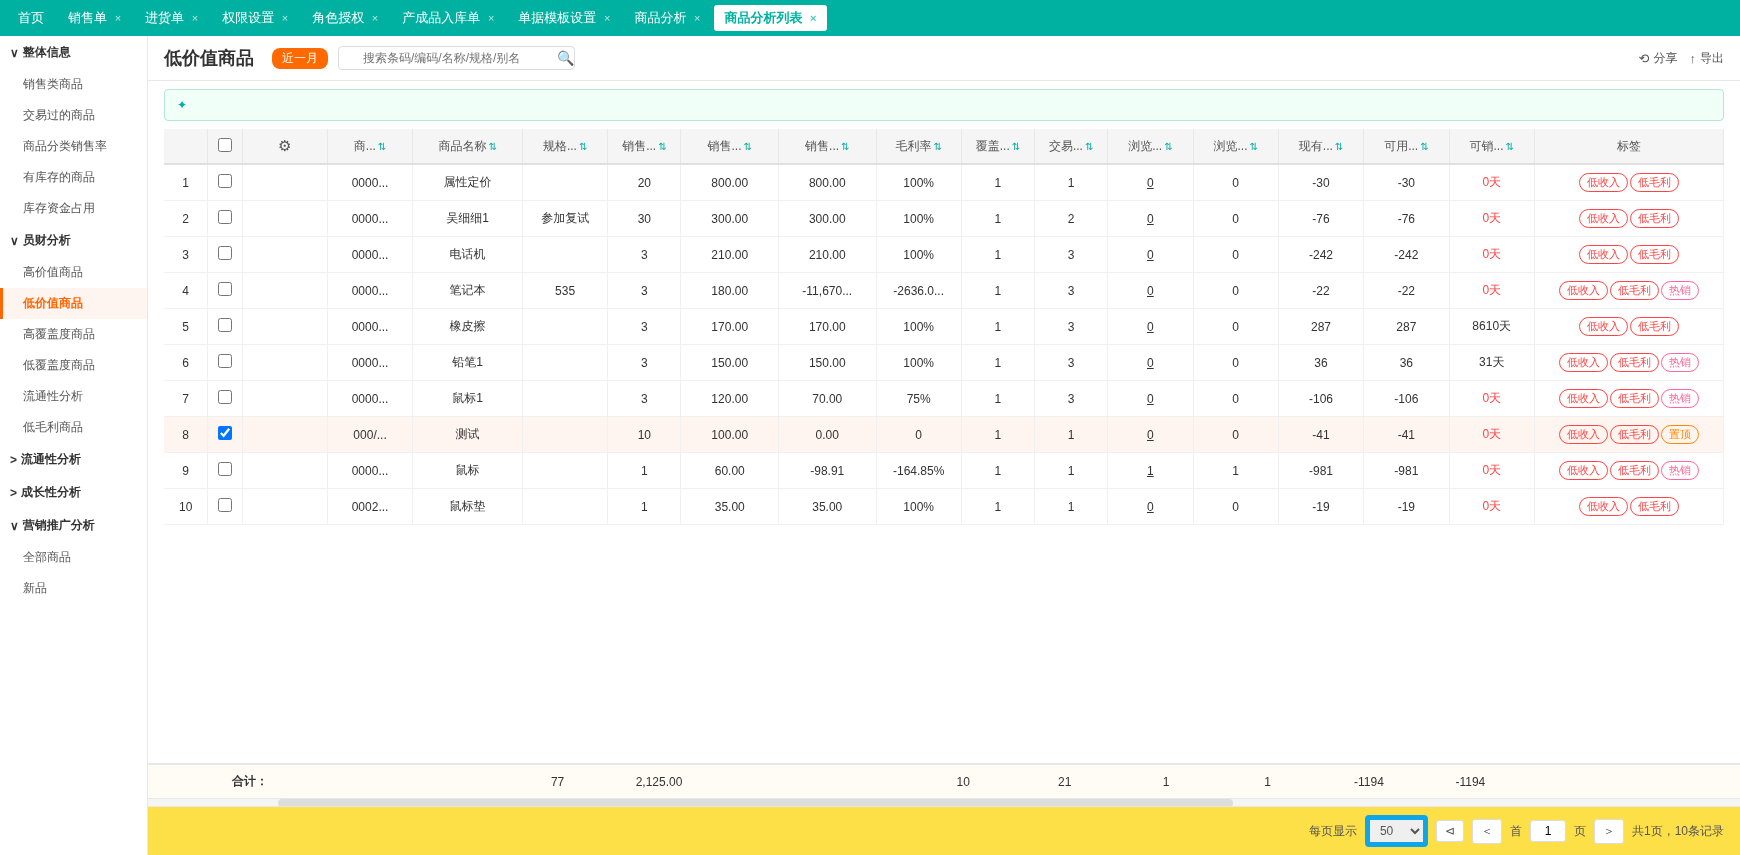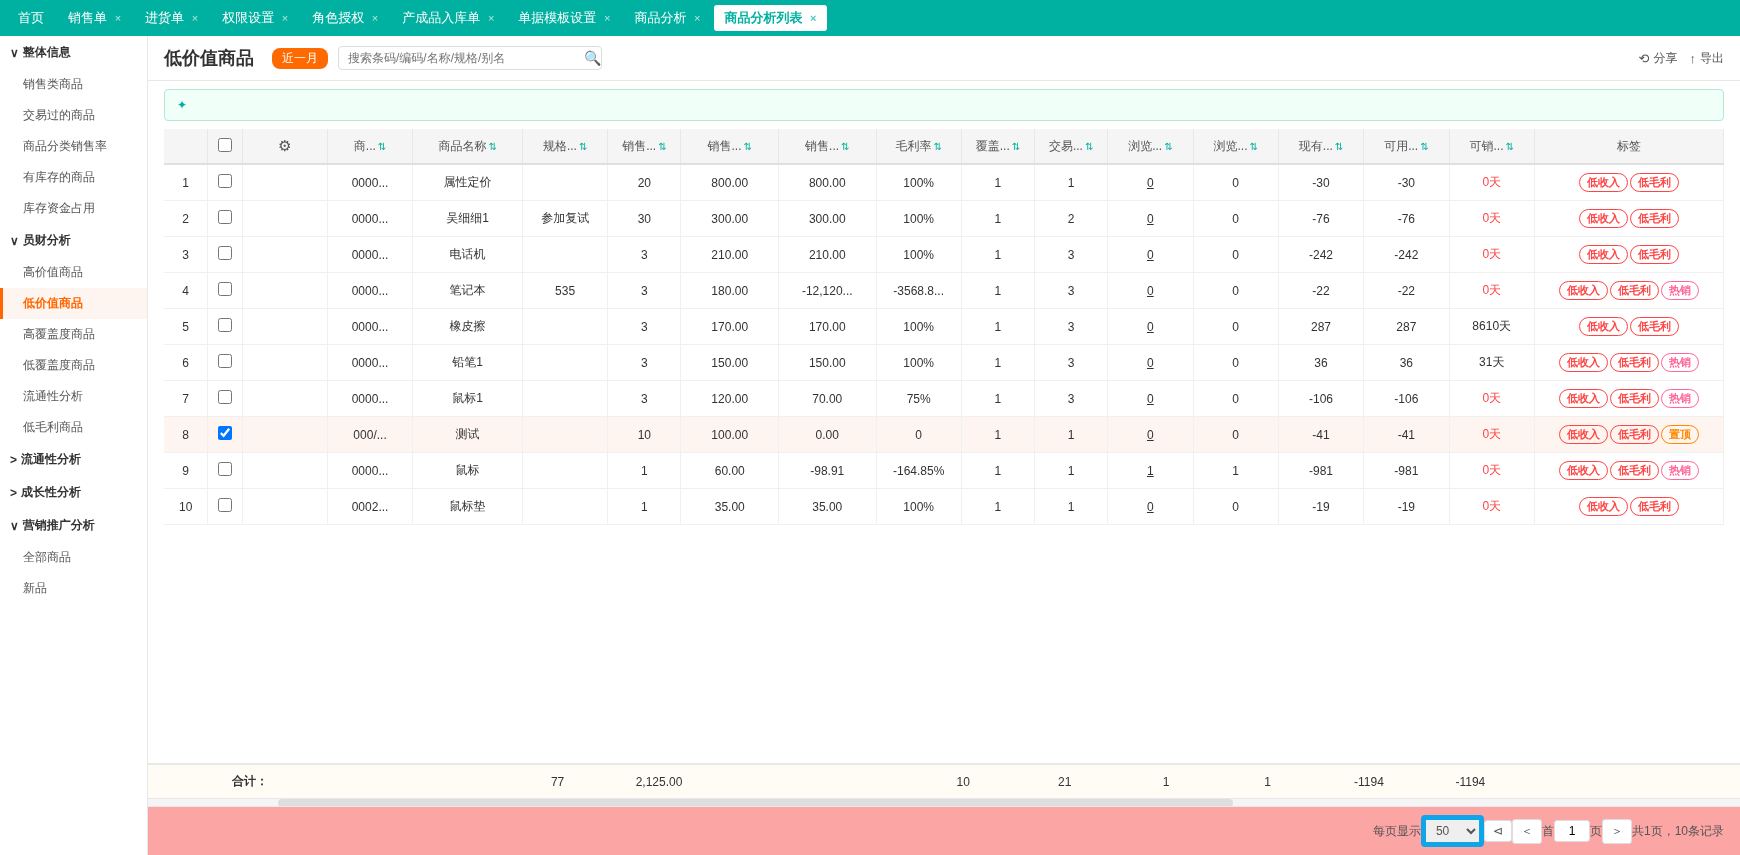--- a/index.html
+++ b/index.html
@@ -89,22 +89,22 @@
       color: #fff;
       border: none;
       border-radius: 8px;
       padding: 2px 10px;
       font-size: 12px;
       cursor: pointer;
     }
     .search-box {
       border: 1px solid #ddd;
       border-radius: 4px;
-      padding: 4px 9px;
-      width: 264px;
+      padding: 4px 24px;
+      width: 237px;
       outline: none;
       color: #999;
     }
     .search-icon { color: #00b0a0; font-size: 14px; margin-left: -28px; }
     .header-right { margin-left: auto; display: flex; gap: 12px; align-items: center; }
     .header-btn {
       color: #555;
       cursor: pointer;
       display: flex;
       align-items: center;
@@ -165,21 +165,20 @@
       color: #333;
       white-space: nowrap;
     }
     tr.highlighted td { background: #fff5f0; }
     .tag {
       display: inline-block;
       border-radius: 10px;
       padding: 1px 7px;
       font-size: 11px;
       margin: 1px;
-      font-weight: bold;
     }
     .tag-red { color: #ff4444; border: 1px solid #ff4444; }
     .tag-orange { color: #ff8800; border: 1px solid #ff8800; }
     .tag-pink { color: #ff6699; border: 1px solid #ff6699; }
     .day-red { color: #ff4444; }
     .underline { text-decoration: underline; cursor: pointer; }
     .checkbox { width: 14px; height: 14px; cursor: pointer; }
     .gear-icon { color: #555; font-size: 15px; cursor: pointer; }
 
     
@@ -205,26 +204,27 @@
     }
     .footer-cell {
       flex: 1;
       text-align: center;
       color: #333;
       padding: 0 4px;
     }
 
     
     .pagination {
-      background: #fca5a5;
+      background: #fde047;
       border-top: 1px solid #e8e8e8;
       padding: 8px 16px;
       display: flex;
       align-items: center;
       justify-content: flex-end;
+      gap: 8px;
     }
     .page-size-select {
       border: 5px solid #0ea5e9;
       border-radius: 4px;
       padding: 3px 6px;
       color: #555;
     }
     .page-btn {
       border: 1px solid #ddd;
       background: #fff;
@@ -425,22 +425,22 @@
   </tr>
             <tr>
     <td class="col-num">4</td>
     <td class="col-check"><input type="checkbox" class="checkbox" style=""></td>
     <td class="col-code"></td>
     <td class="col-code">0000...</td>
     <td class="col-name">笔记本</td>
     <td class="col-spec">535</td>
     <td class="col-sale-qty">3</td>
     <td class="col-sale-amt">180.00</td>
-    <td class="col-sale-cost">-12,120...</td>
-    <td class="col-gross">-3568.8...</td>
+    <td class="col-sale-cost">-11,670...</td>
+    <td class="col-gross">-2636.0...</td>
     <td class="col-cover">1</td>
     <td class="col-trade">3</td>
     <td class="col-browse1"><span class="underline">0</span></td>
     <td class="col-browse2">0</td>
     <td class="col-stock">-22</td>
     <td class="col-avail">-22</td>
     <td class="col-sellable"><span class="day-red">0天</span></td>
     <td class="col-tags"><span class="tag tag-red">低收入</span><span class="tag tag-red">低毛利</span><span class="tag tag-pink">热销</span></td>
   </tr>
             <tr>

